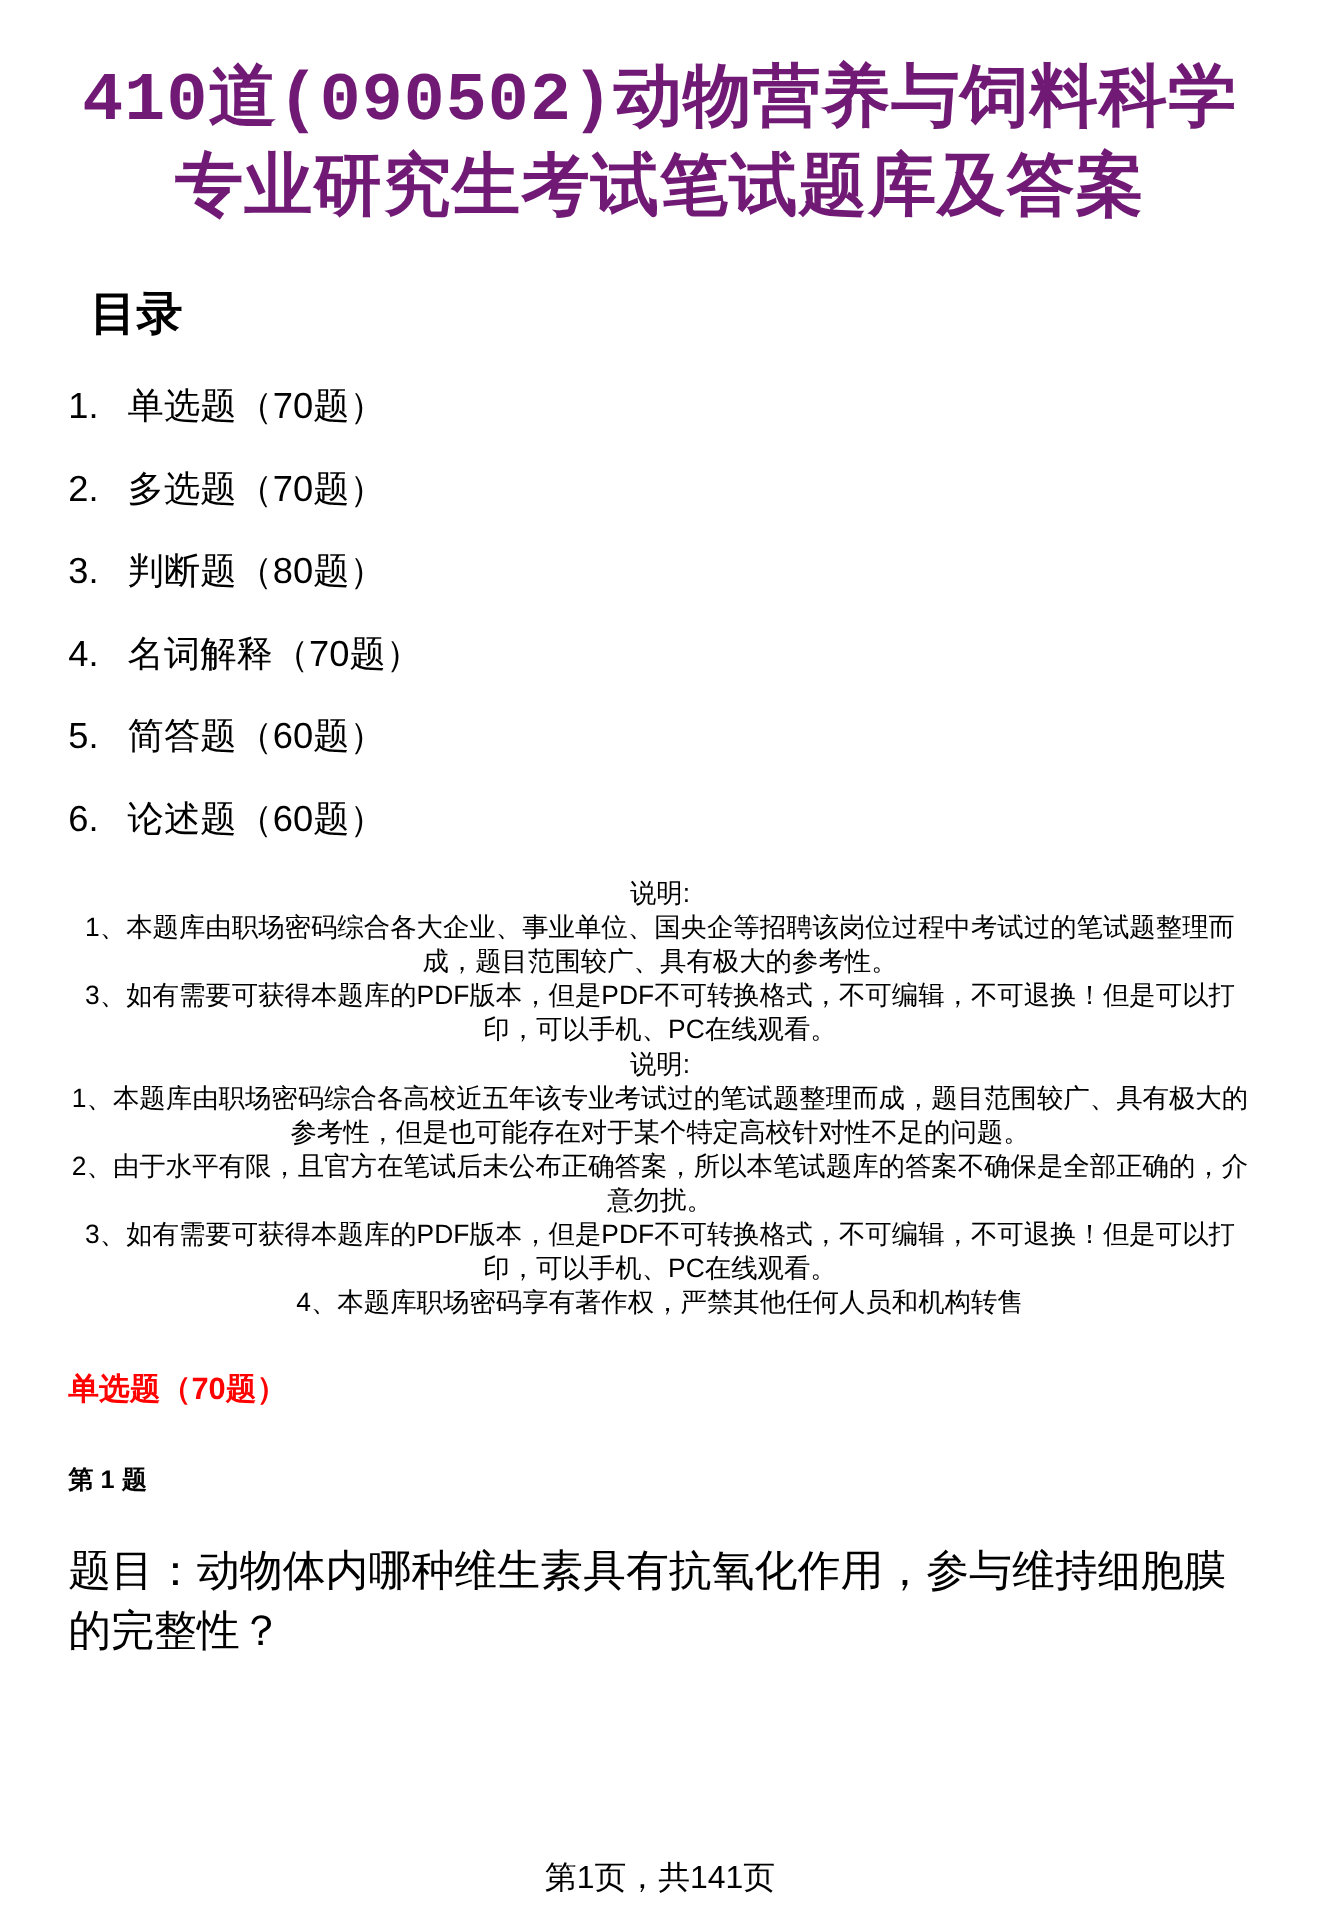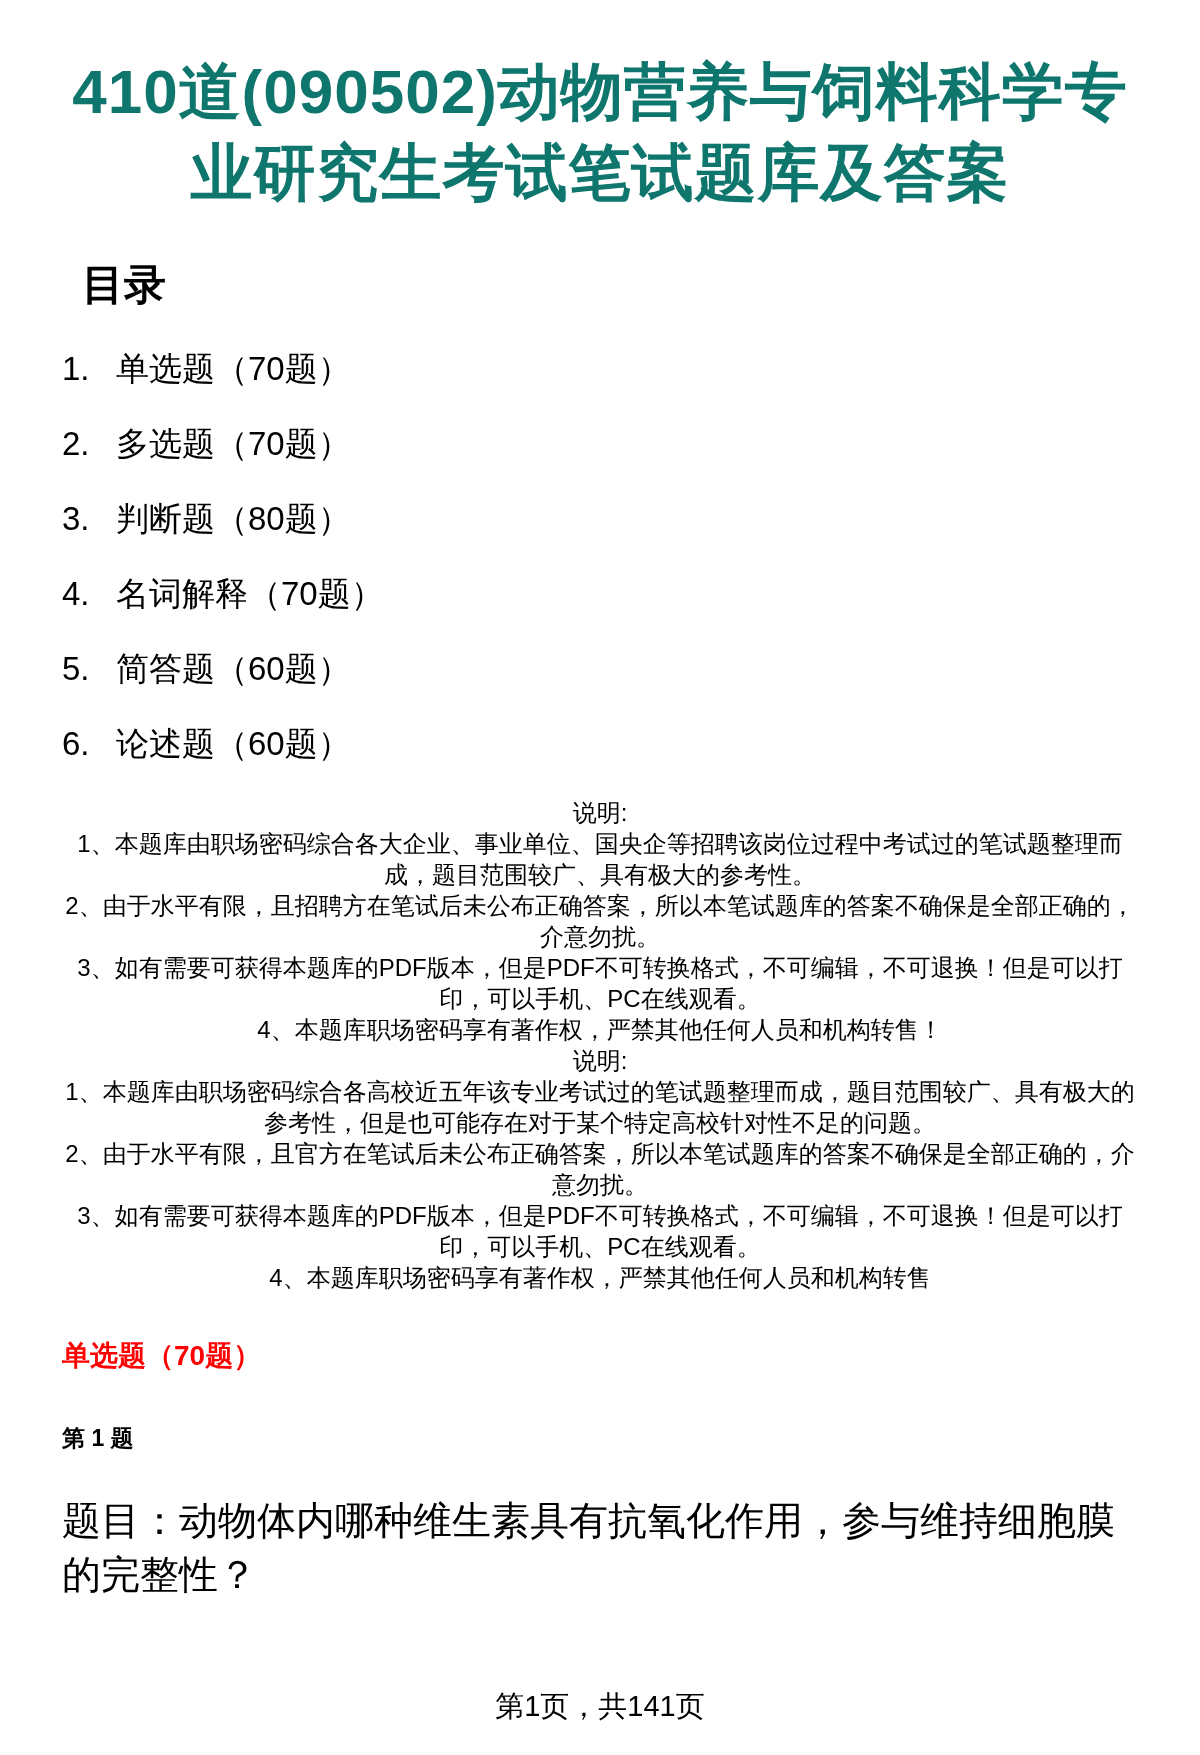--- a/index.html
+++ b/index.html
@@ -13,27 +13,28 @@
     position: relative;
     font-family: "Liberation Sans", "DejaVu Sans", sans-serif;
     color: #000000;
     overflow: hidden;
   }
   .page {
     padding: 26px 62px 0 62px;
     box-sizing: border-box;
   }
   .doc-title {
-    color: #0f766e;
+    color: #701a75;
     font-weight: bold;
     font-size: 62px;
     line-height: 1.3;
     text-align: center;
     letter-spacing: 1px;
     margin: 26px 0 0 0;
+    font-family: Liberation Mono, monospace;
   }
   .toc-heading {
     font-size: 42px;
     font-weight: bold;
     margin-top: 44px;
     margin-left: 20px;
   }
   .toc {
     margin-top: 26px;
   }
@@ -116,23 +117,21 @@
     </div>
     <div class="toc-row">
       <span class="toc-num">6.</span>
       <span class="toc-label">论述题（60题）</span>
     </div>
   </div>
 
   <div class="notes">
     <p class="note-line">说明:</p>
     <p class="note-line">1、本题库由职场密码综合各大企业、事业单位、国央企等招聘该岗位过程中考试过的笔试题整理而成，题目范围较广、具有极大的参考性。</p>
-    <p class="note-line">2、由于水平有限，且招聘方在笔试后未公布正确答案，所以本笔试题库的答案不确保是全部正确的，介意勿扰。</p>
     <p class="note-line">3、如有需要可获得本题库的PDF版本，但是PDF不可转换格式，不可编辑，不可退换！但是可以打印，可以手机、PC在线观看。</p>
-    <p class="note-line">4、本题库职场密码享有著作权，严禁其他任何人员和机构转售！</p>
     <p class="note-line">说明:</p>
     <p class="note-line">1、本题库由职场密码综合各高校近五年该专业考试过的笔试题整理而成，题目范围较广、具有极大的参考性，但是也可能存在对于某个特定高校针对性不足的问题。</p>
     <p class="note-line">2、由于水平有限，且官方在笔试后未公布正确答案，所以本笔试题库的答案不确保是全部正确的，介意勿扰。</p>
     <p class="note-line">3、如有需要可获得本题库的PDF版本，但是PDF不可转换格式，不可编辑，不可退换！但是可以打印，可以手机、PC在线观看。</p>
     <p class="note-line">4、本题库职场密码享有著作权，严禁其他任何人员和机构转售</p>
   </div>
 
   <div class="section-title">单选题（70题）</div>
 
   <div class="question-number">第 1 题</div>

